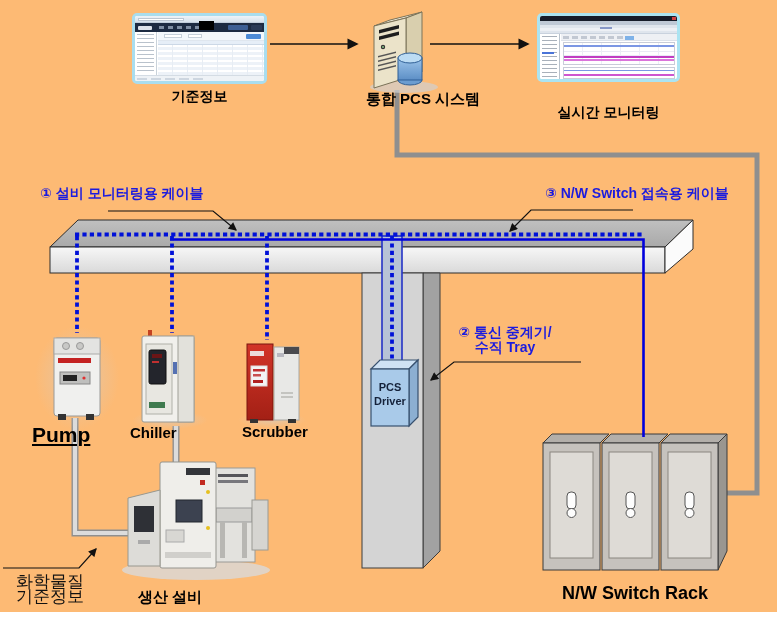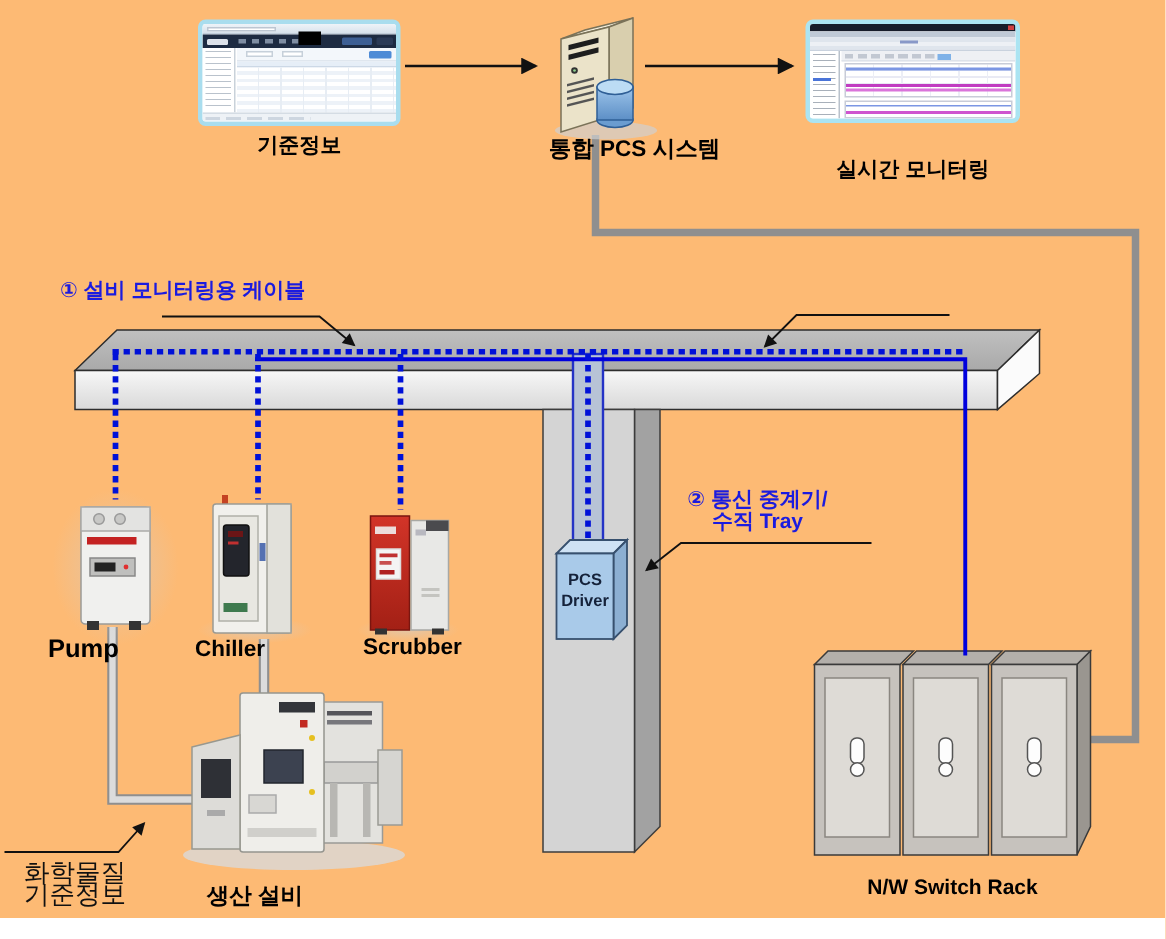--- a/index.html
+++ b/index.html
@@ -332,34 +332,35 @@
         <div class="t2-xaxis"></div>
       </div>
     </div>
   </div>
 
   <div class="lbl lbl-center" style="left:132px;top:88px;width:135px;font-size:14px;">기준정보</div>
   <div class="lbl lbl-center" style="left:338px;top:90px;width:130px;font-size:15px;margin-left:20px;">통합 PCS 시스템</div>
   <div class="lbl lbl-center" style="left:537px;top:88px;width:143px;font-size:14px;margin-top:16px;">실시간 모니터링</div>
 
   <div class="callout" style="left:40px;top:185px;">① 설비 모니터링용 케이블</div>
+  <div class="callout" style="left:545px;top:185px;">③ N/W Switch 접속용 케이블</div>
   <div class="callout lbl-center" style="left:450px;top:325px;width:110px;line-height:15px;">
     <span>② 통신 중계기/</span><br>
     <span>수직 Tray</span>
   </div>
 
   <div class="pcs-text" style="left:371px;top:380px;width:38px;">
     <span>PCS</span><br>
     <span>Driver</span>
   </div>
 
-  <div class="lbl" style="left:32px;top:423px;font-size:17px;">Pump</div>
+  <div class="lbl" style="left:32px;top:423px;font-size:21px;text-decoration:underline;">Pump</div>
   <div class="lbl" style="left:130px;top:424px;font-size:15px;">Chiller</div>
   <div class="lbl" style="left:242px;top:423px;font-size:15px;">Scrubber</div>
   <div class="lbl lbl-center" style="left:100px;top:588px;width:140px;font-size:15px;">생산 설비</div>
-  <div class="lbl lbl-center" style="left:560px;top:583px;width:150px;font-size:14px;">N/W Switch Rack</div>
+  <div class="lbl lbl-center" style="left:560px;top:583px;width:150px;font-size:18px;">N/W Switch Rack</div>
 
   <div class="pipe-note" style="left:16px;top:574px;">
     <span>화학물질</span><br>
     <span>기준정보</span>
   </div>
 
 </div>
 
 </body></html>

